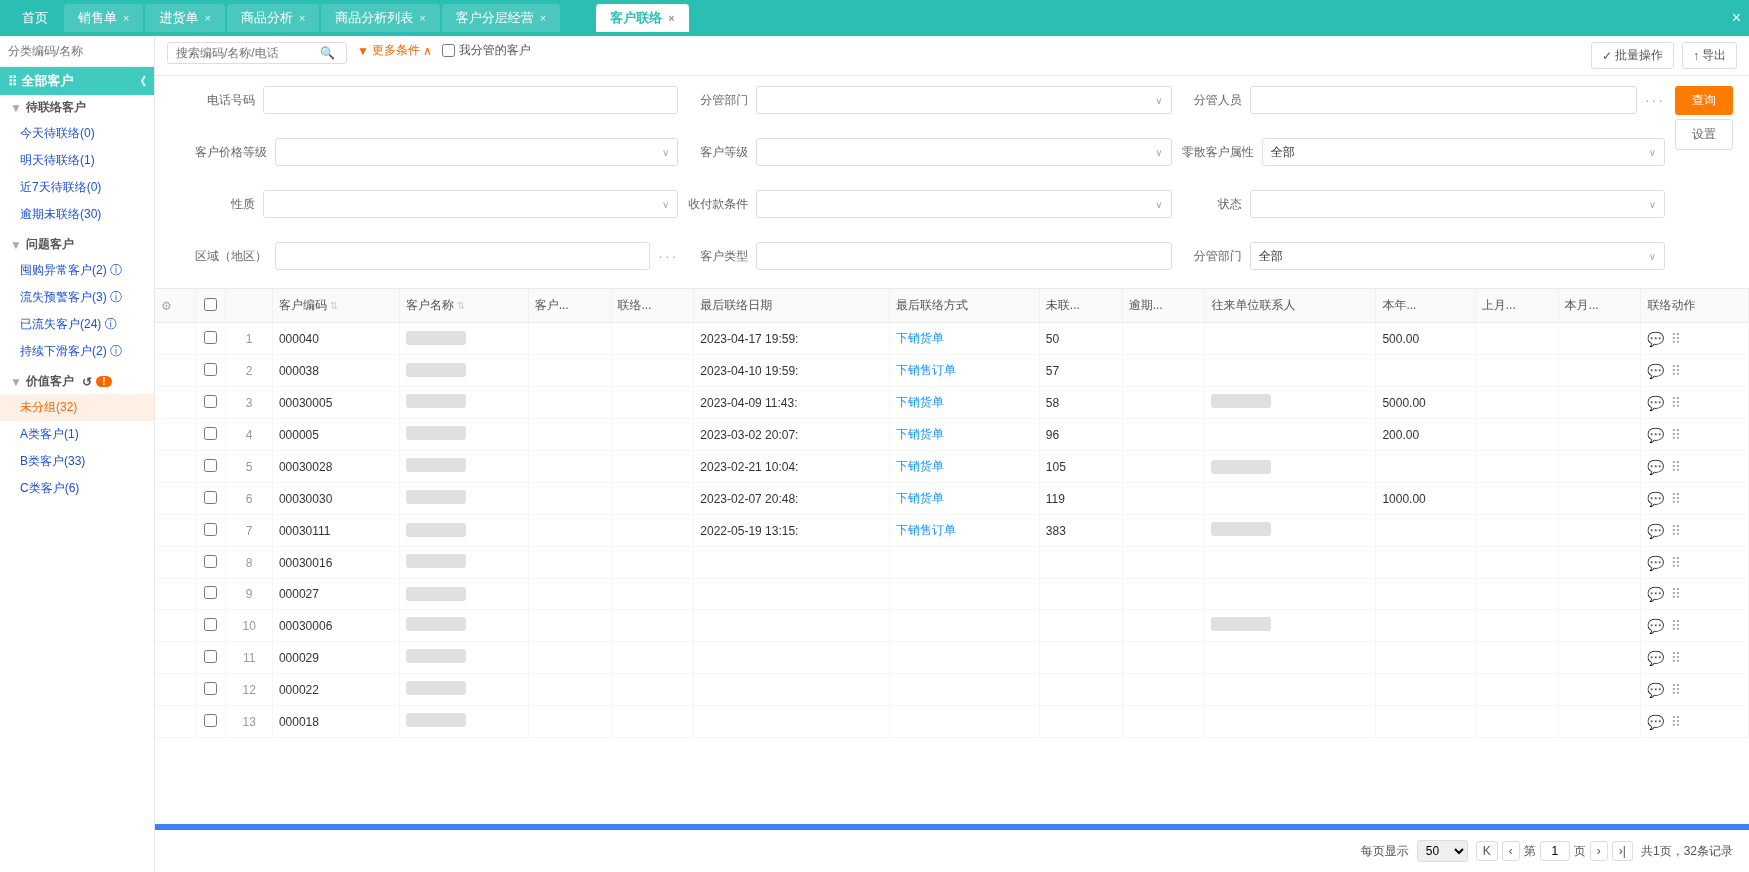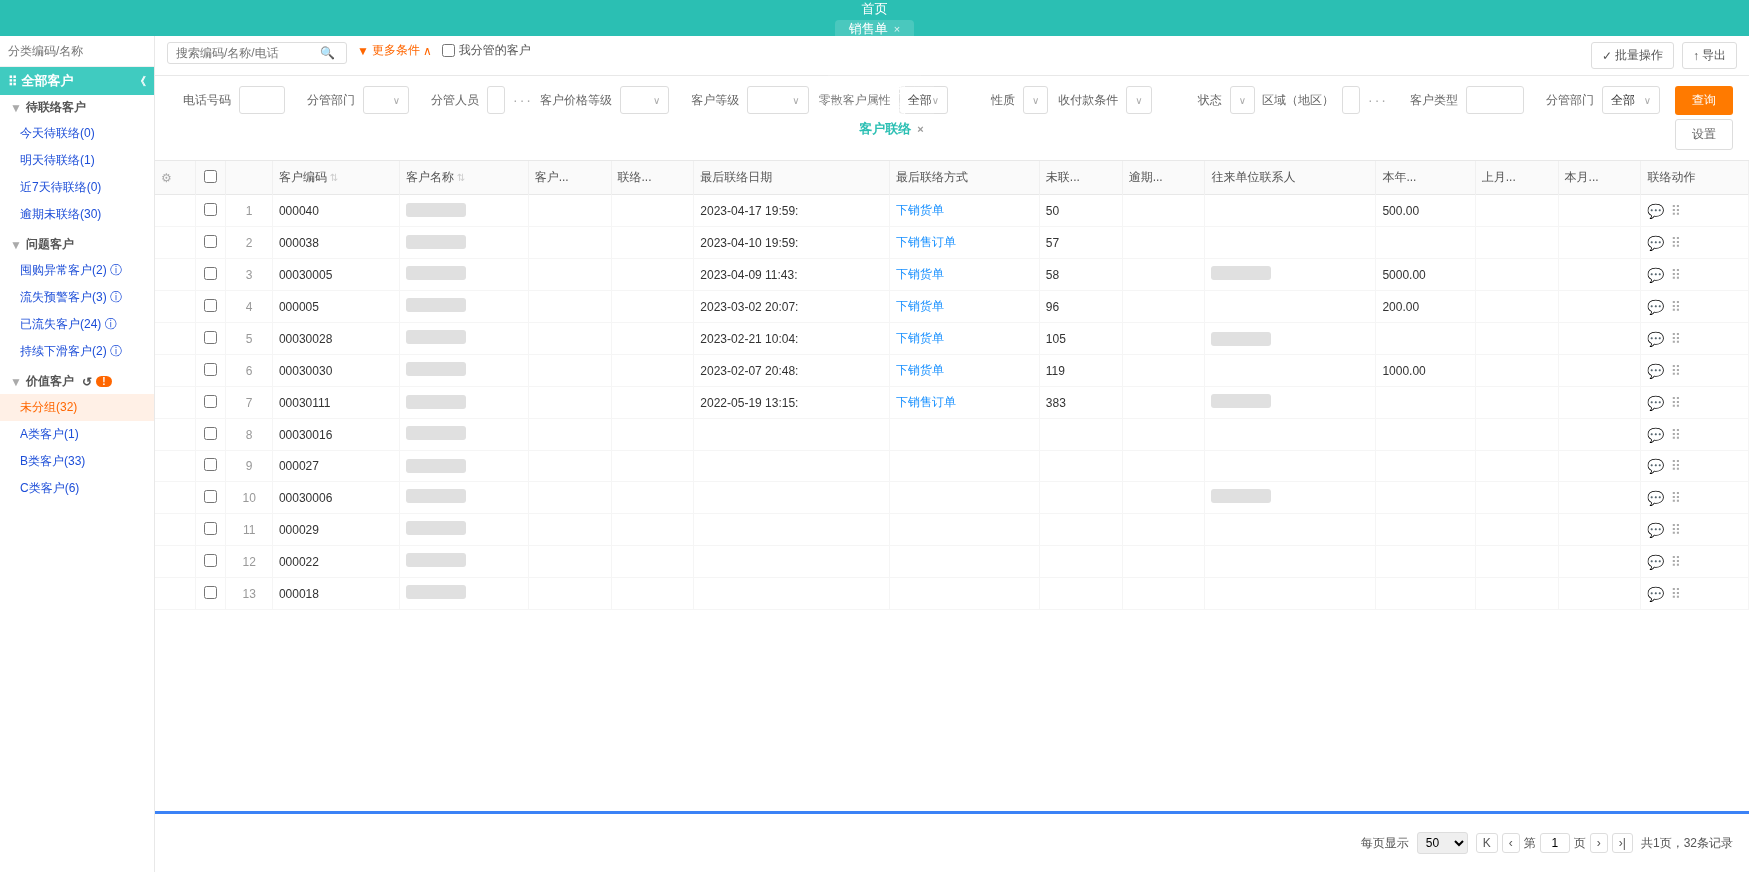--- a/index.html
+++ b/index.html
@@ -6,21 +6,20 @@
     body { font-family: 'Microsoft YaHei', Arial, sans-serif; font-size: 12px; background: #f5f5f5; color: #333; overflow: hidden; }
     
     
     .top-nav {
       display: flex;
       align-items: center;
       background: #2bbfb3;
       height: 36px;
       padding: 0 8px;
       gap: 2px;
-      flex-direction: column;
     }
     .top-nav .tab {
       display: flex;
       align-items: center;
       padding: 0 14px;
       height: 28px;
       border-radius: 4px 4px 0 0;
       cursor: pointer;
       color: #fff;
       font-size: 13px;
@@ -221,23 +220,23 @@
     .row-num { color: #999; text-align: center; }
     .action-icons { display: flex; gap: 6px; align-items: center; }
     .action-icon { color: #aaa; cursor: pointer; font-size: 14px; }
     .gear-icon-cell { color: #aaa; cursor: pointer; }
 
     
     .footer {
       display: flex;
       align-items: center;
       justify-content: flex-end;
-      padding: 18px 16px;
+      padding: 10px 16px;
       background: #fff;
-      border-top: 3px solid #3b82f6;
+      border-top: 6px solid #3b82f6;
       gap: 8px;
       font-size: 12px;
       color: #555;
     }
     .footer-pages { display: flex; align-items: center; gap: 4px; }
     .footer-page-btn {
       border: 1px solid #ddd; border-radius: 3px; background: #fff;
       padding: 2px 6px; cursor: pointer; color: #555; font-size: 12px;
     }
     .footer-page-input {
@@ -387,21 +386,21 @@
         </div>
         <div class="toolbar-btn">
           <span>↑</span>
           <span>导出</span>
         </div>
       </div>
     </div>
 
     <div class="advanced-filter">
       <div style="display:flex; gap:10px; align-items:flex-start;">
-        <div style="flex:1; display:flex; flex-direction:row; gap:7px;">
+        <div style="flex:1; display:flex; flex-direction:column; gap:16px;margin-left:24px;">
 
           <div class="filter-row">
             <div class="filter-field">
               <label>电话号码</label>
               <div class="field-input" style="flex:1;"></div>
             </div>
             <div class="filter-field">
               <label>分管部门</label>
               <div class="field-input" style="flex:1;">
                 <span></span>

